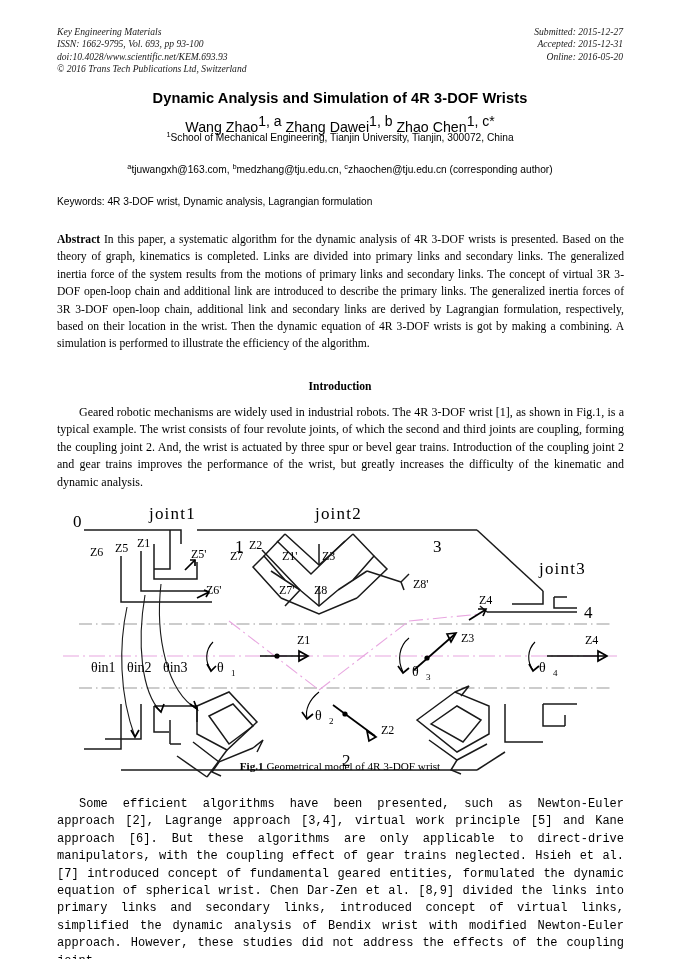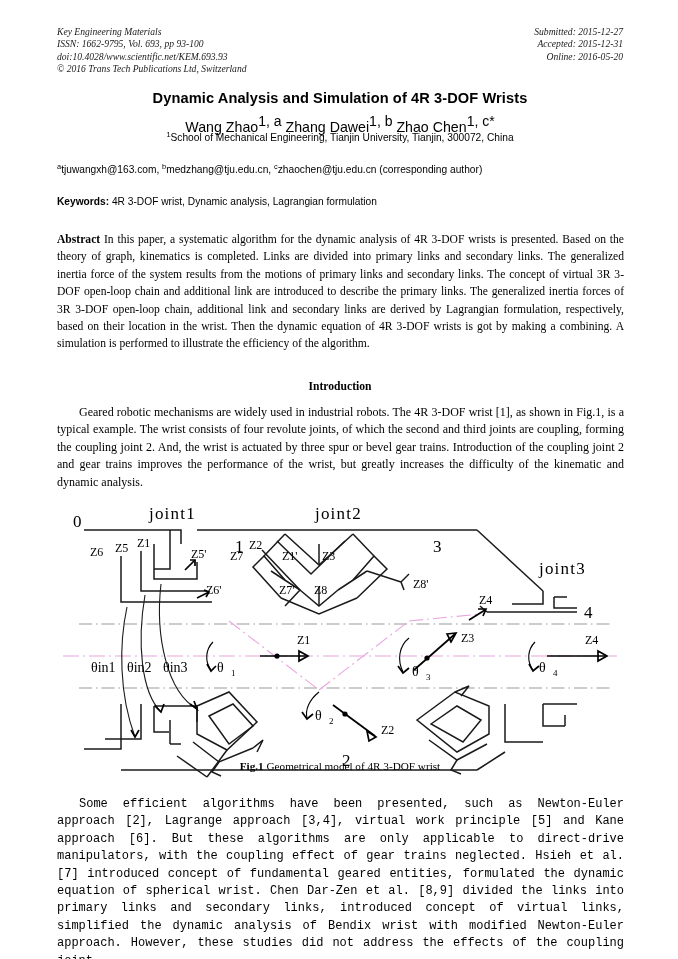--- a/index.html
+++ b/index.html
@@ -70,34 +70,35 @@
     text-align: center;
     font-family: "Liberation Sans", sans-serif;
     font-size: 10.2px;
   }
   .affiliation sup, .emails sup { font-size: 7.4px; vertical-align: super; }
   .emails {
     position: absolute;
     top: 154px;
     left: 57px;
     width: 566px;
+    text-align: center;
     font-family: "Liberation Sans", sans-serif;
     font-size: 10.2px;
   }
 
   
   .keywords {
     position: absolute;
     top: 188px;
     left: 57px;
     width: 566px;
     font-family: "Liberation Sans", sans-serif;
     font-size: 10.2px;
   }
-  .keywords .kw-label { font-weight: bold; }
+  .keywords .kw-label { font-weight: normal; }
 
   
   .abstract {
     position: absolute;
     top: 223px;
     left: 57px;
     width: 567px;
     font-size: 11.6px;
     line-height: 17.4px;
     text-align: justify;

